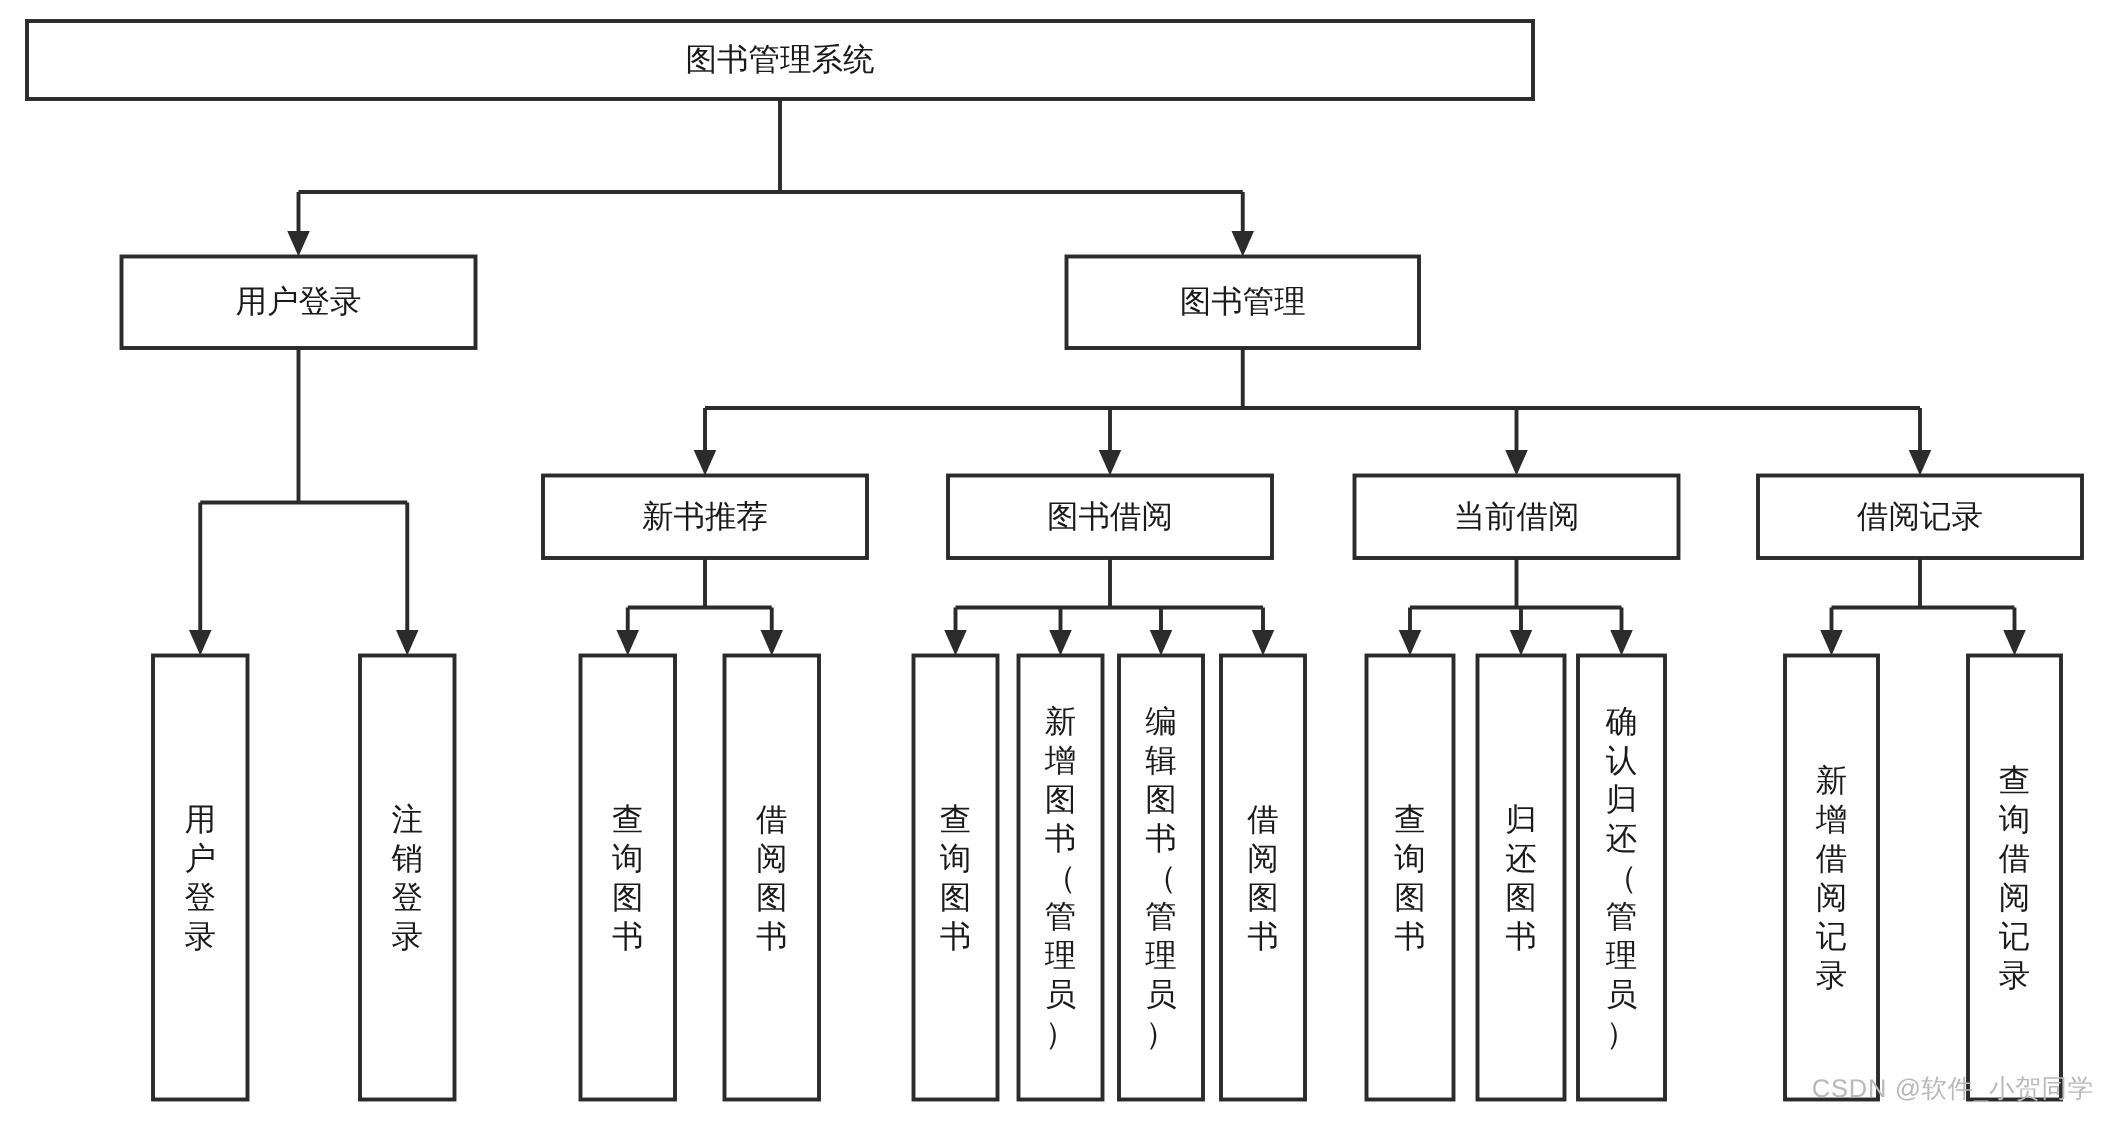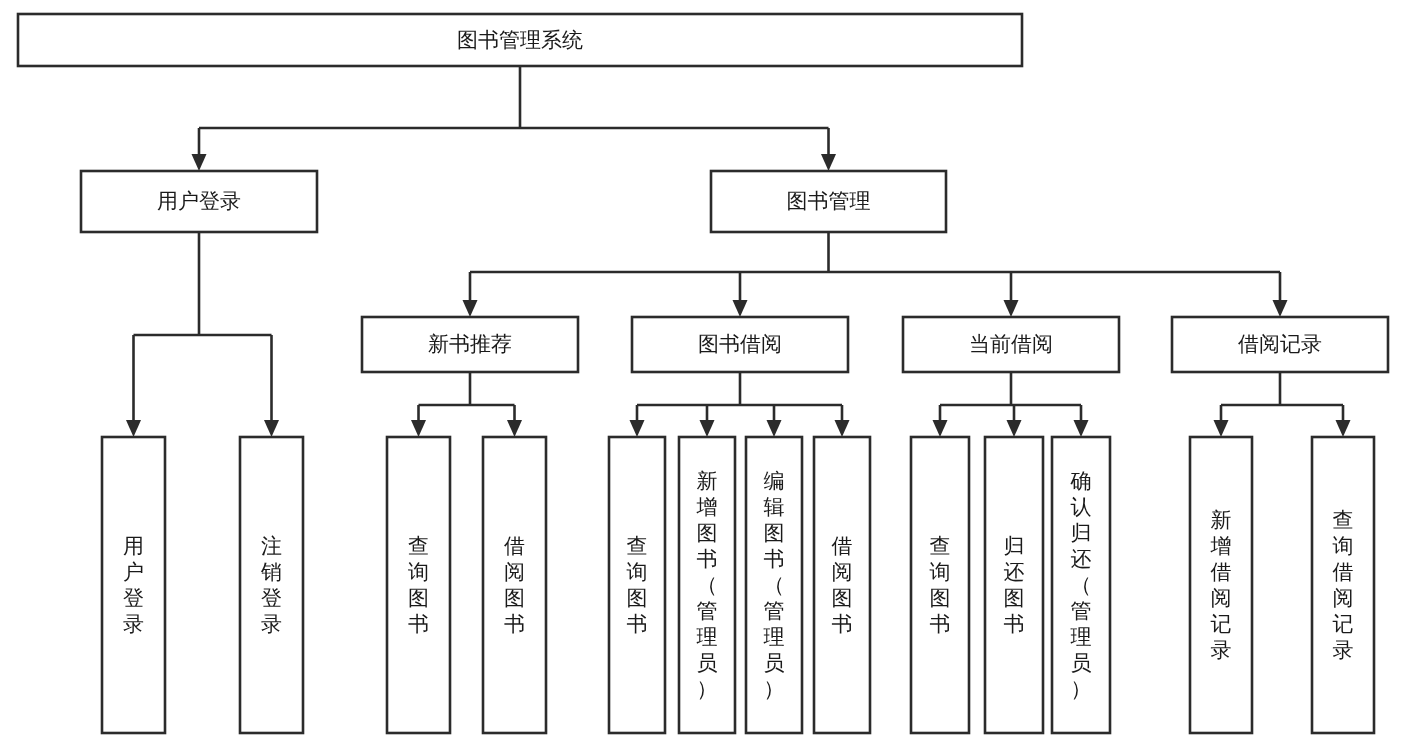--- a/index.html
+++ b/index.html
@@ -216,13 +216,14 @@
         <g>
           <rect class="node-box" x="1190" y="437" width="62" height="296"></rect>
           <text class="node-label-v" x="1221" y="527.28"><tspan x="1221" dy="0">新</tspan><tspan x="1221" dy="26">增</tspan><tspan x="1221" dy="26">借</tspan><tspan x="1221" dy="26">阅</tspan><tspan x="1221" dy="26">记</tspan><tspan x="1221" dy="26">录</tspan></text>
         </g>
         <g>
           <rect class="node-box" x="1312" y="437" width="62" height="296"></rect>
           <text class="node-label-v" x="1343" y="527.28"><tspan x="1343" dy="0">查</tspan><tspan x="1343" dy="26">询</tspan><tspan x="1343" dy="26">借</tspan><tspan x="1343" dy="26">阅</tspan><tspan x="1343" dy="26">记</tspan><tspan x="1343" dy="26">录</tspan></text>
         </g>
       </g>
   </svg>
+  <div class="watermark">CSDN @软件_小贺同学</div>
 </div>
 
 </body></html>

